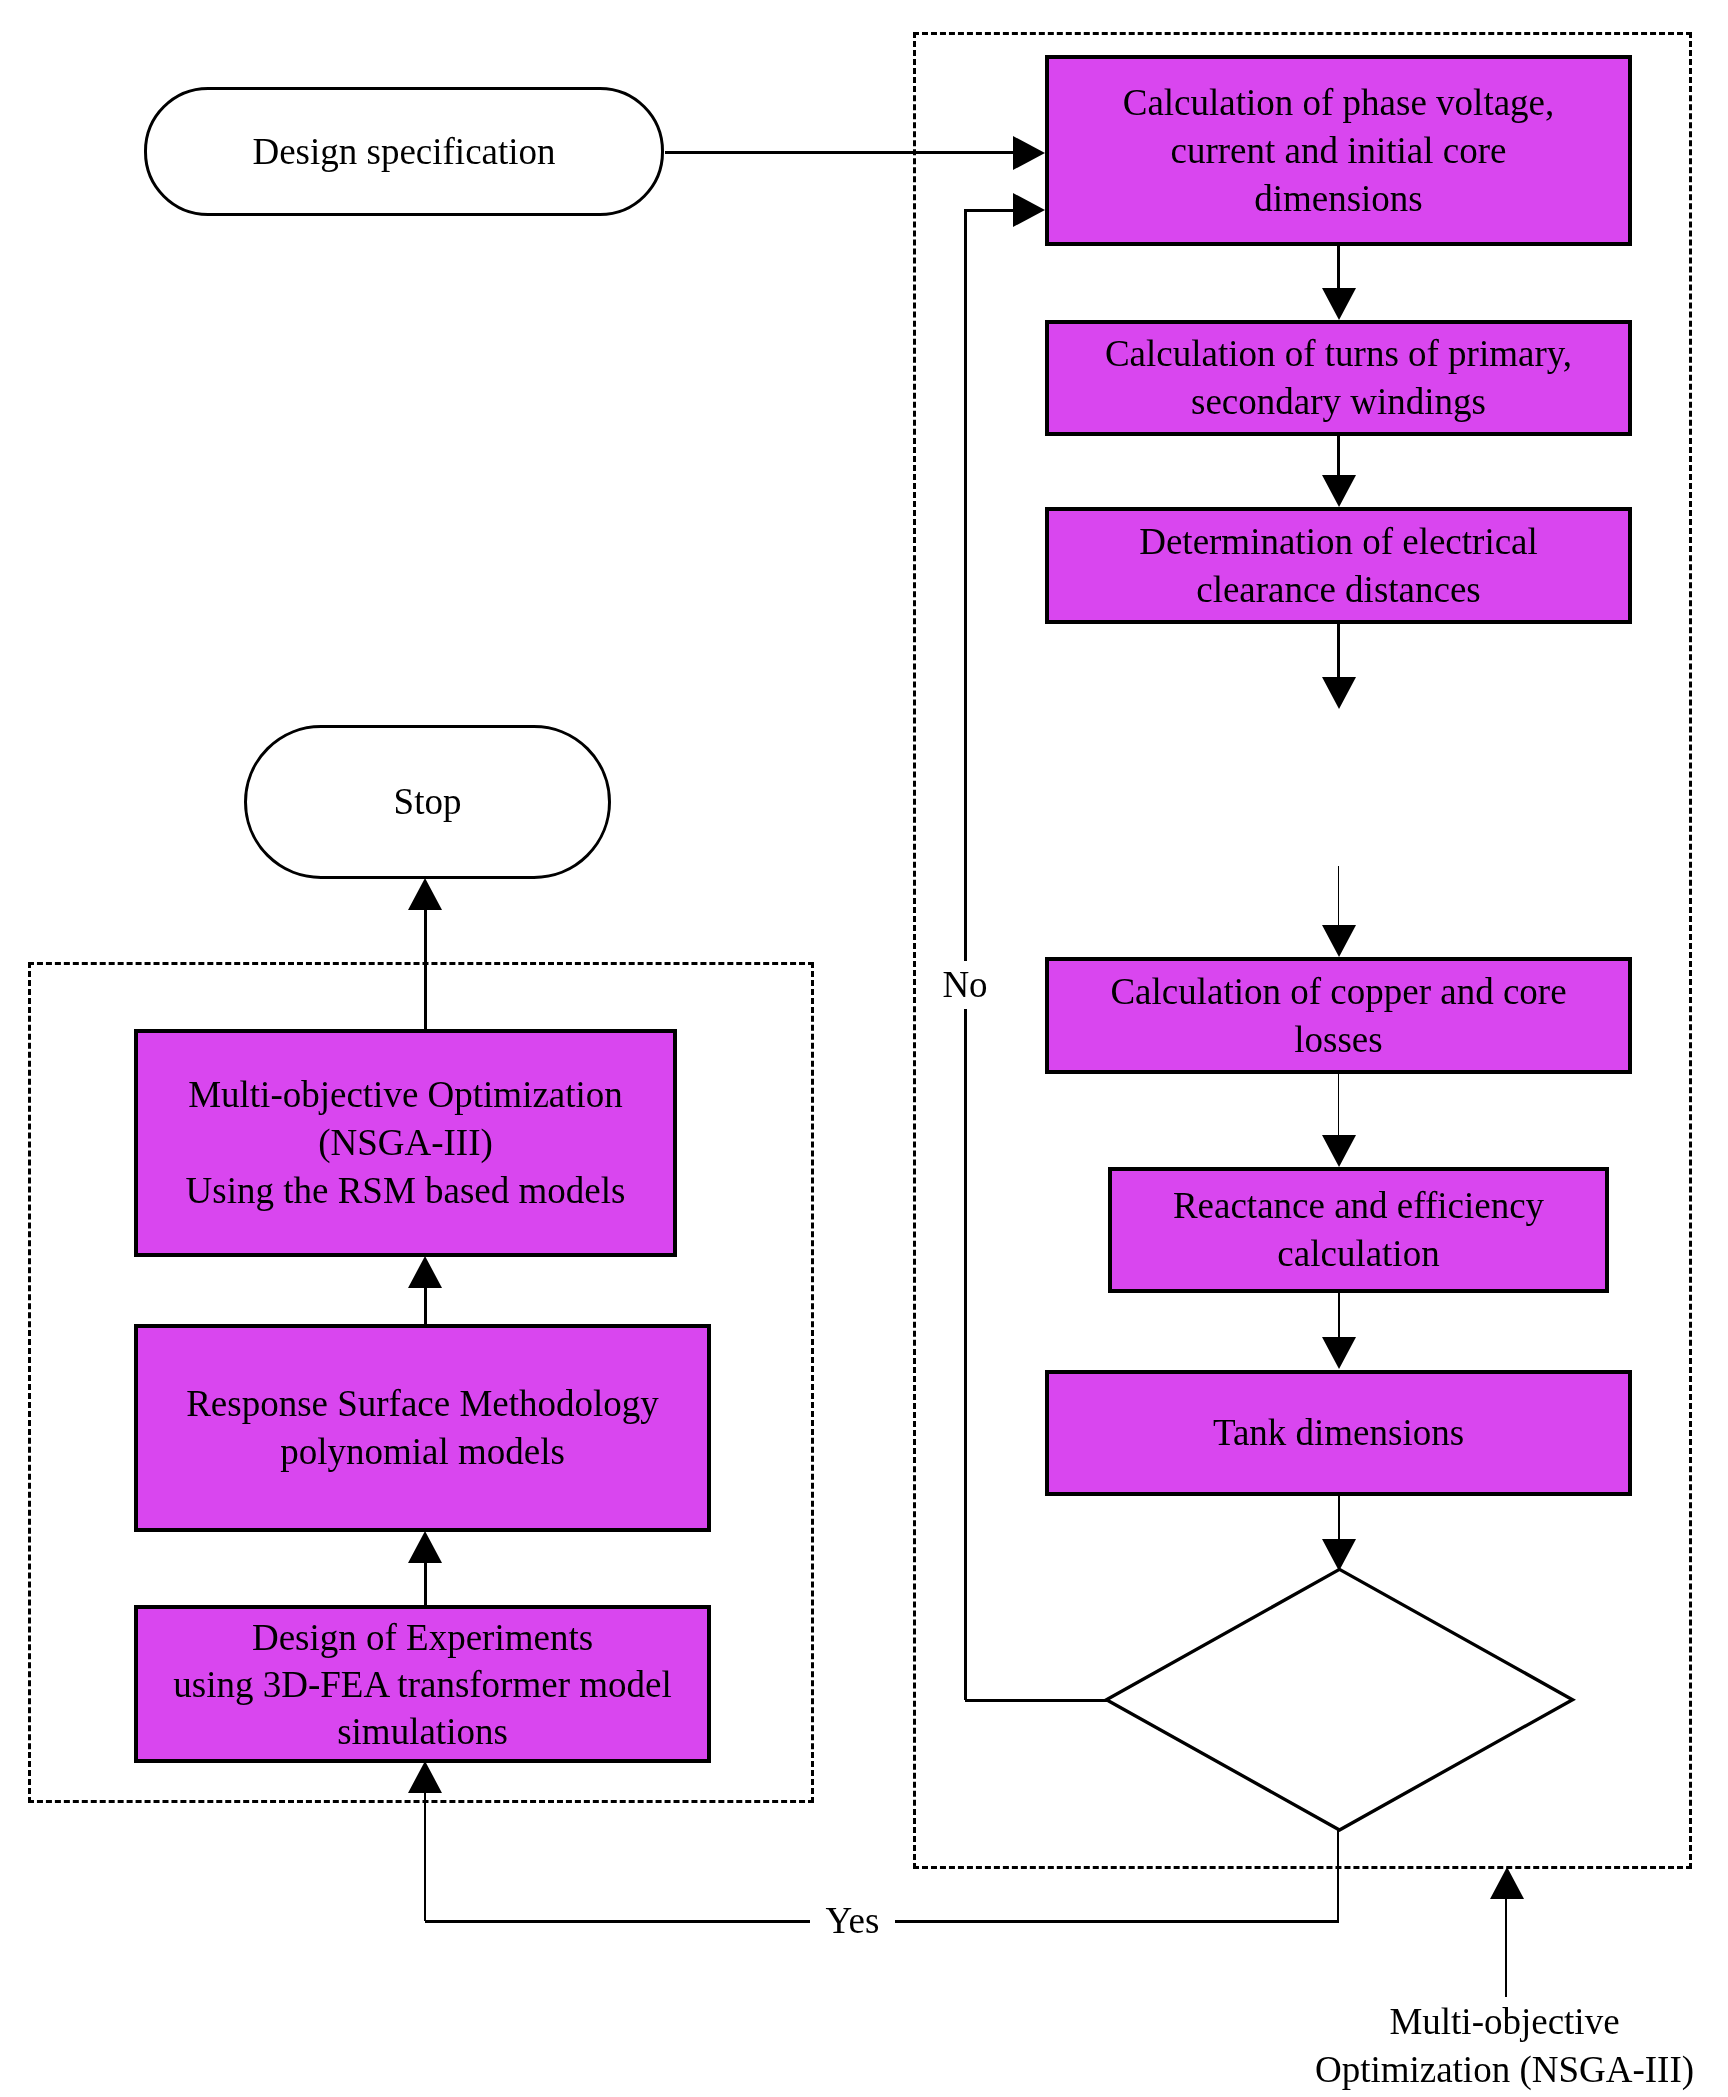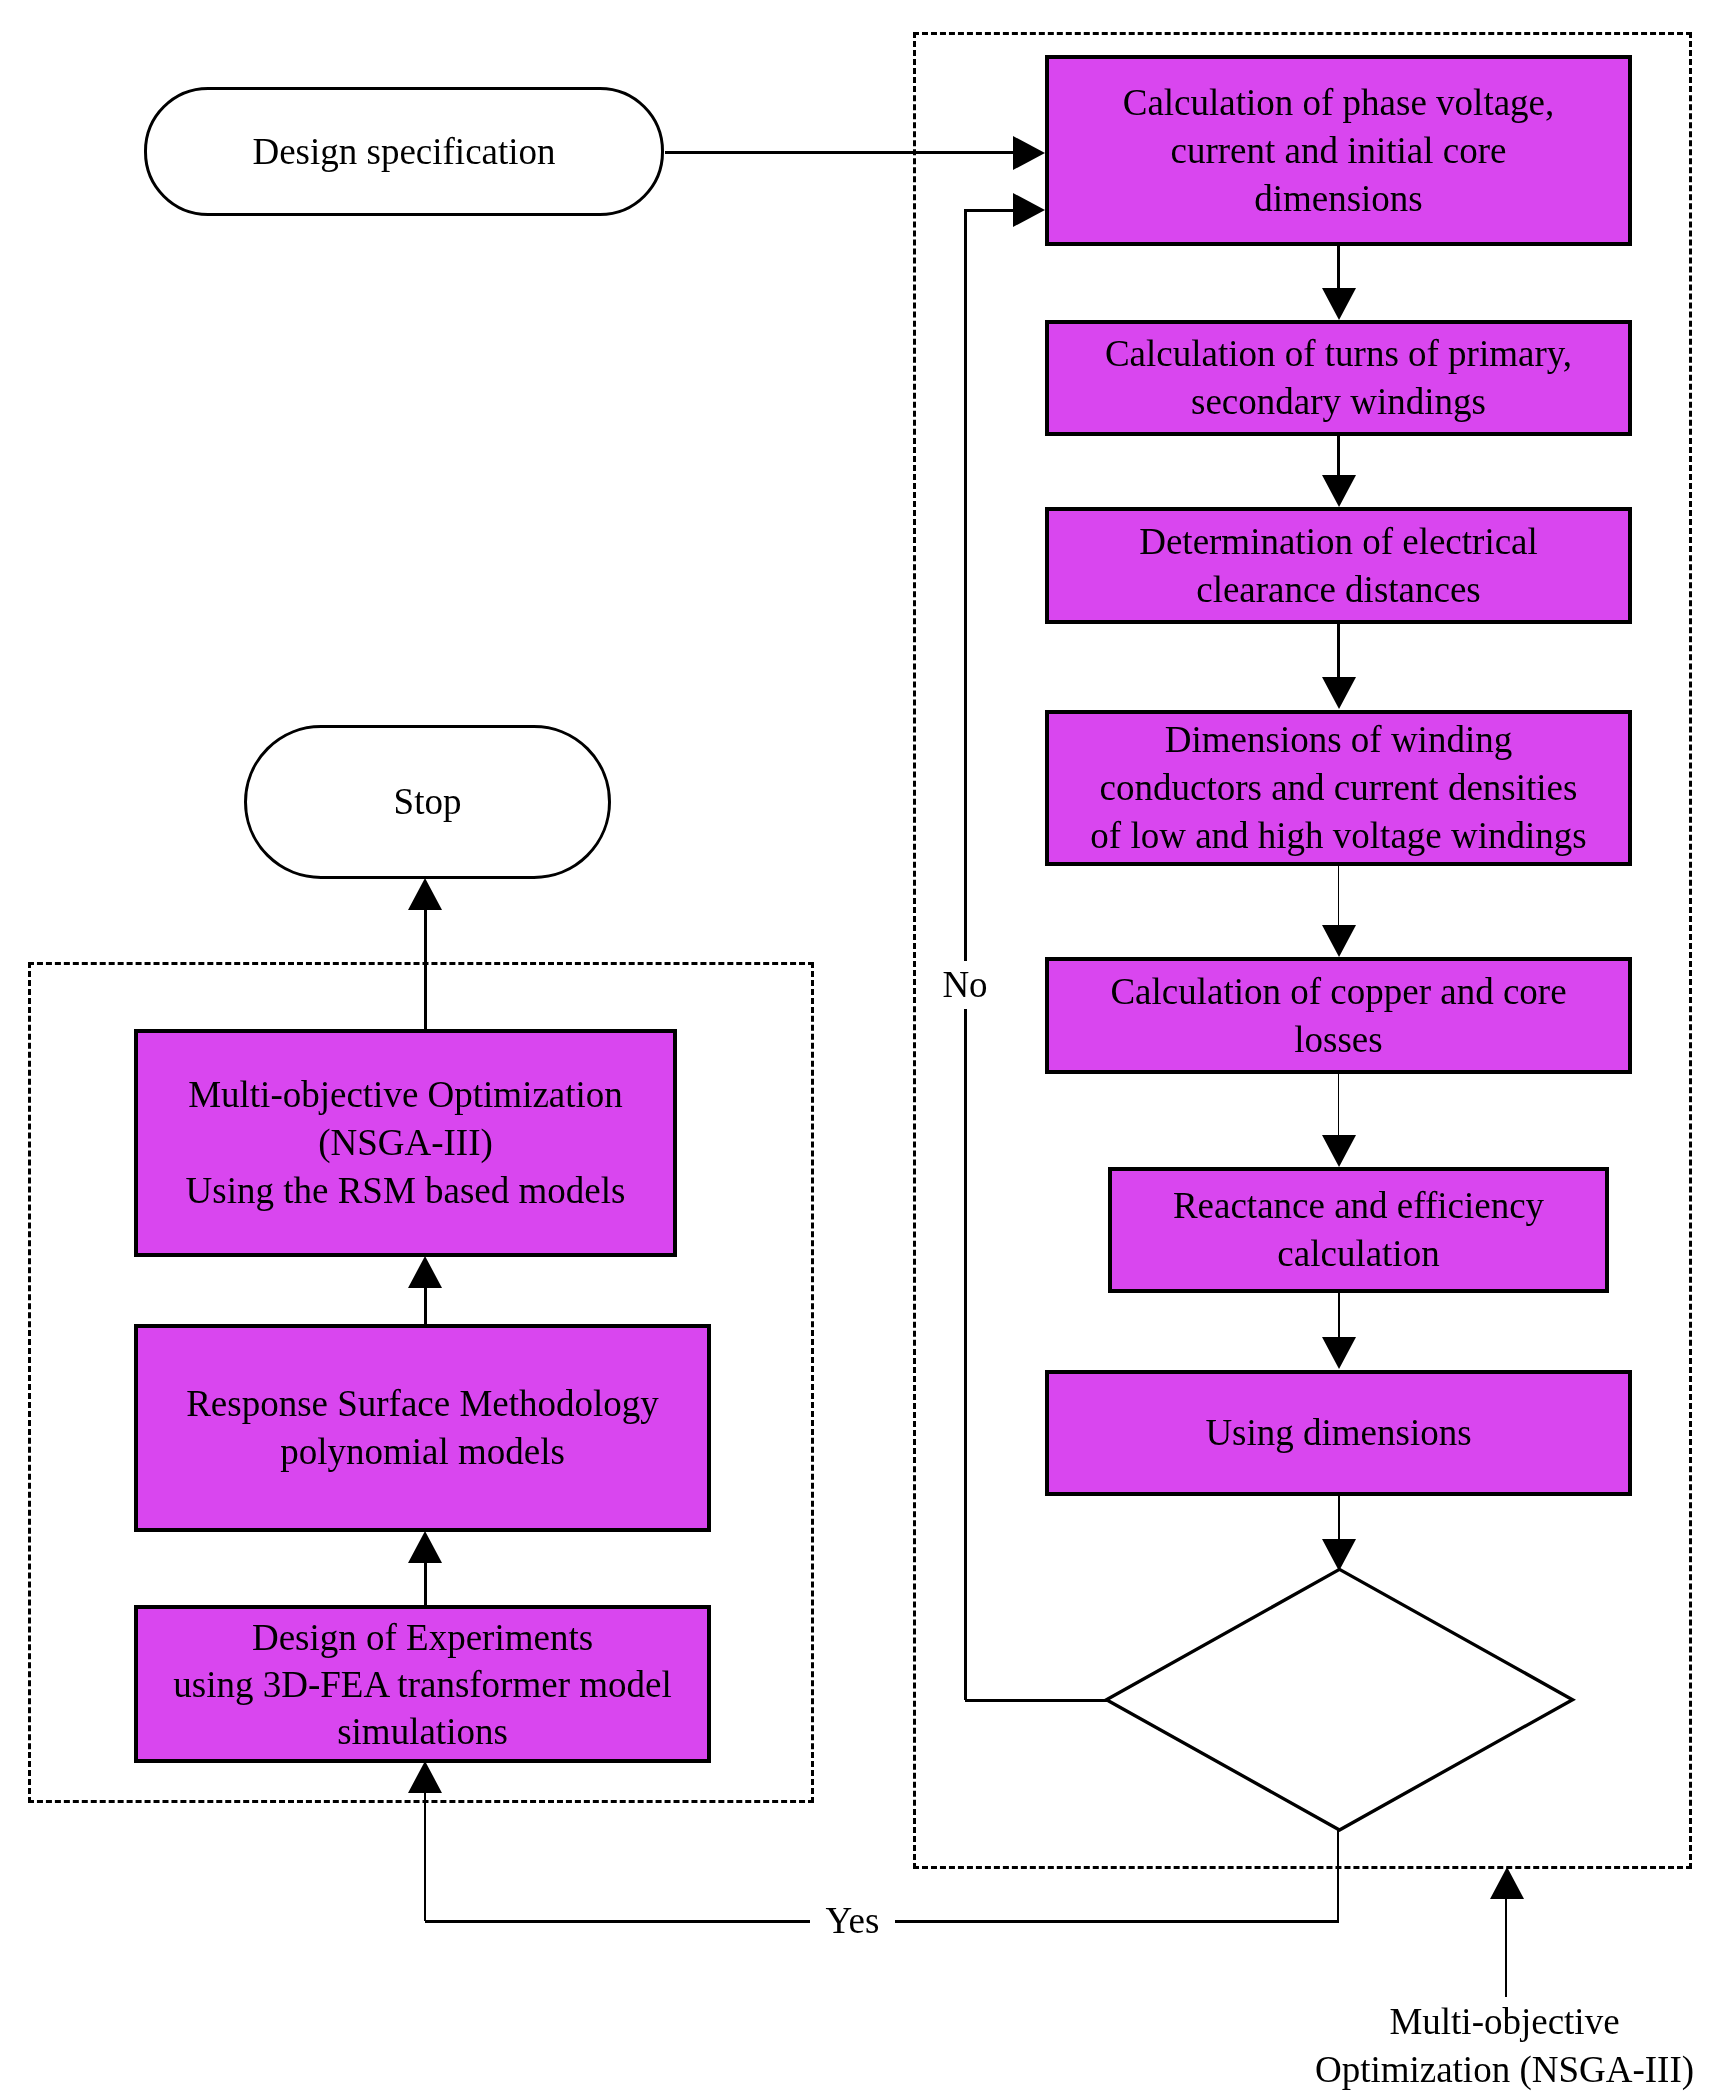--- a/index.html
+++ b/index.html
@@ -72,25 +72,20 @@
   <div class="ah ah-down" style="left:1322px;top:475px;"></div>
 
   <div class="box" style="left:1045px;top:507px;width:587px;height:117px;">
     <div class="node-text">Determination of electrical
 clearance distances</div>
   </div>
 
   <div class="line" style="left:1337px;top:624px;width:2.7px;height:54px;"></div>
   <div class="ah ah-down" style="left:1322px;top:677px;"></div>
 
-  <div class="box" style="left:1045px;top:710px;width:587px;height:156px;">
-    <div class="node-text">Dimensions of winding
-conductors and current densities
-of low and high voltage windings</div>
-  </div>
 
   <div class="line" style="left:1338px;top:866px;width:1.3px;height:59px;"></div>
   <div class="ah ah-down" style="left:1322px;top:925px;"></div>
 
   <div class="box" style="left:1045px;top:957px;width:587px;height:117px;">
     <div class="node-text">Calculation of copper and core
 losses</div>
   </div>
 
   <div class="line" style="left:1338px;top:1074px;width:1.3px;height:61px;"></div>
@@ -98,21 +93,21 @@
 
   <div class="box" style="left:1108px;top:1167px;width:501px;height:126px;">
     <div class="node-text">Reactance and efficiency
 calculation</div>
   </div>
 
   <div class="line" style="left:1338px;top:1292px;width:2px;height:46px;"></div>
   <div class="ah ah-down" style="left:1322px;top:1337px;"></div>
 
   <div class="box" style="left:1045px;top:1370px;width:587px;height:126px;">
-    <div class="node-text">Using dimensions</div>
+    <div class="node-text">Tank dimensions</div>
   </div>
 
   <div class="line" style="left:1338px;top:1496px;width:2px;height:44px;"></div>
   <div class="ah ah-down" style="left:1322px;top:1539px;"></div>
 
   <svg class="abs" style="left:1101px;top:1564px;" width="477" height="272" viewBox="0 0 710 405">
     <polygon points="355,8 702,202 355,396 8,202" fill="#ffffff" stroke="#000000" stroke-width="5"></polygon>
   </svg>
 
   <div class="line" style="left:965px;top:1699px;width:143px;height:2.7px;"></div>

